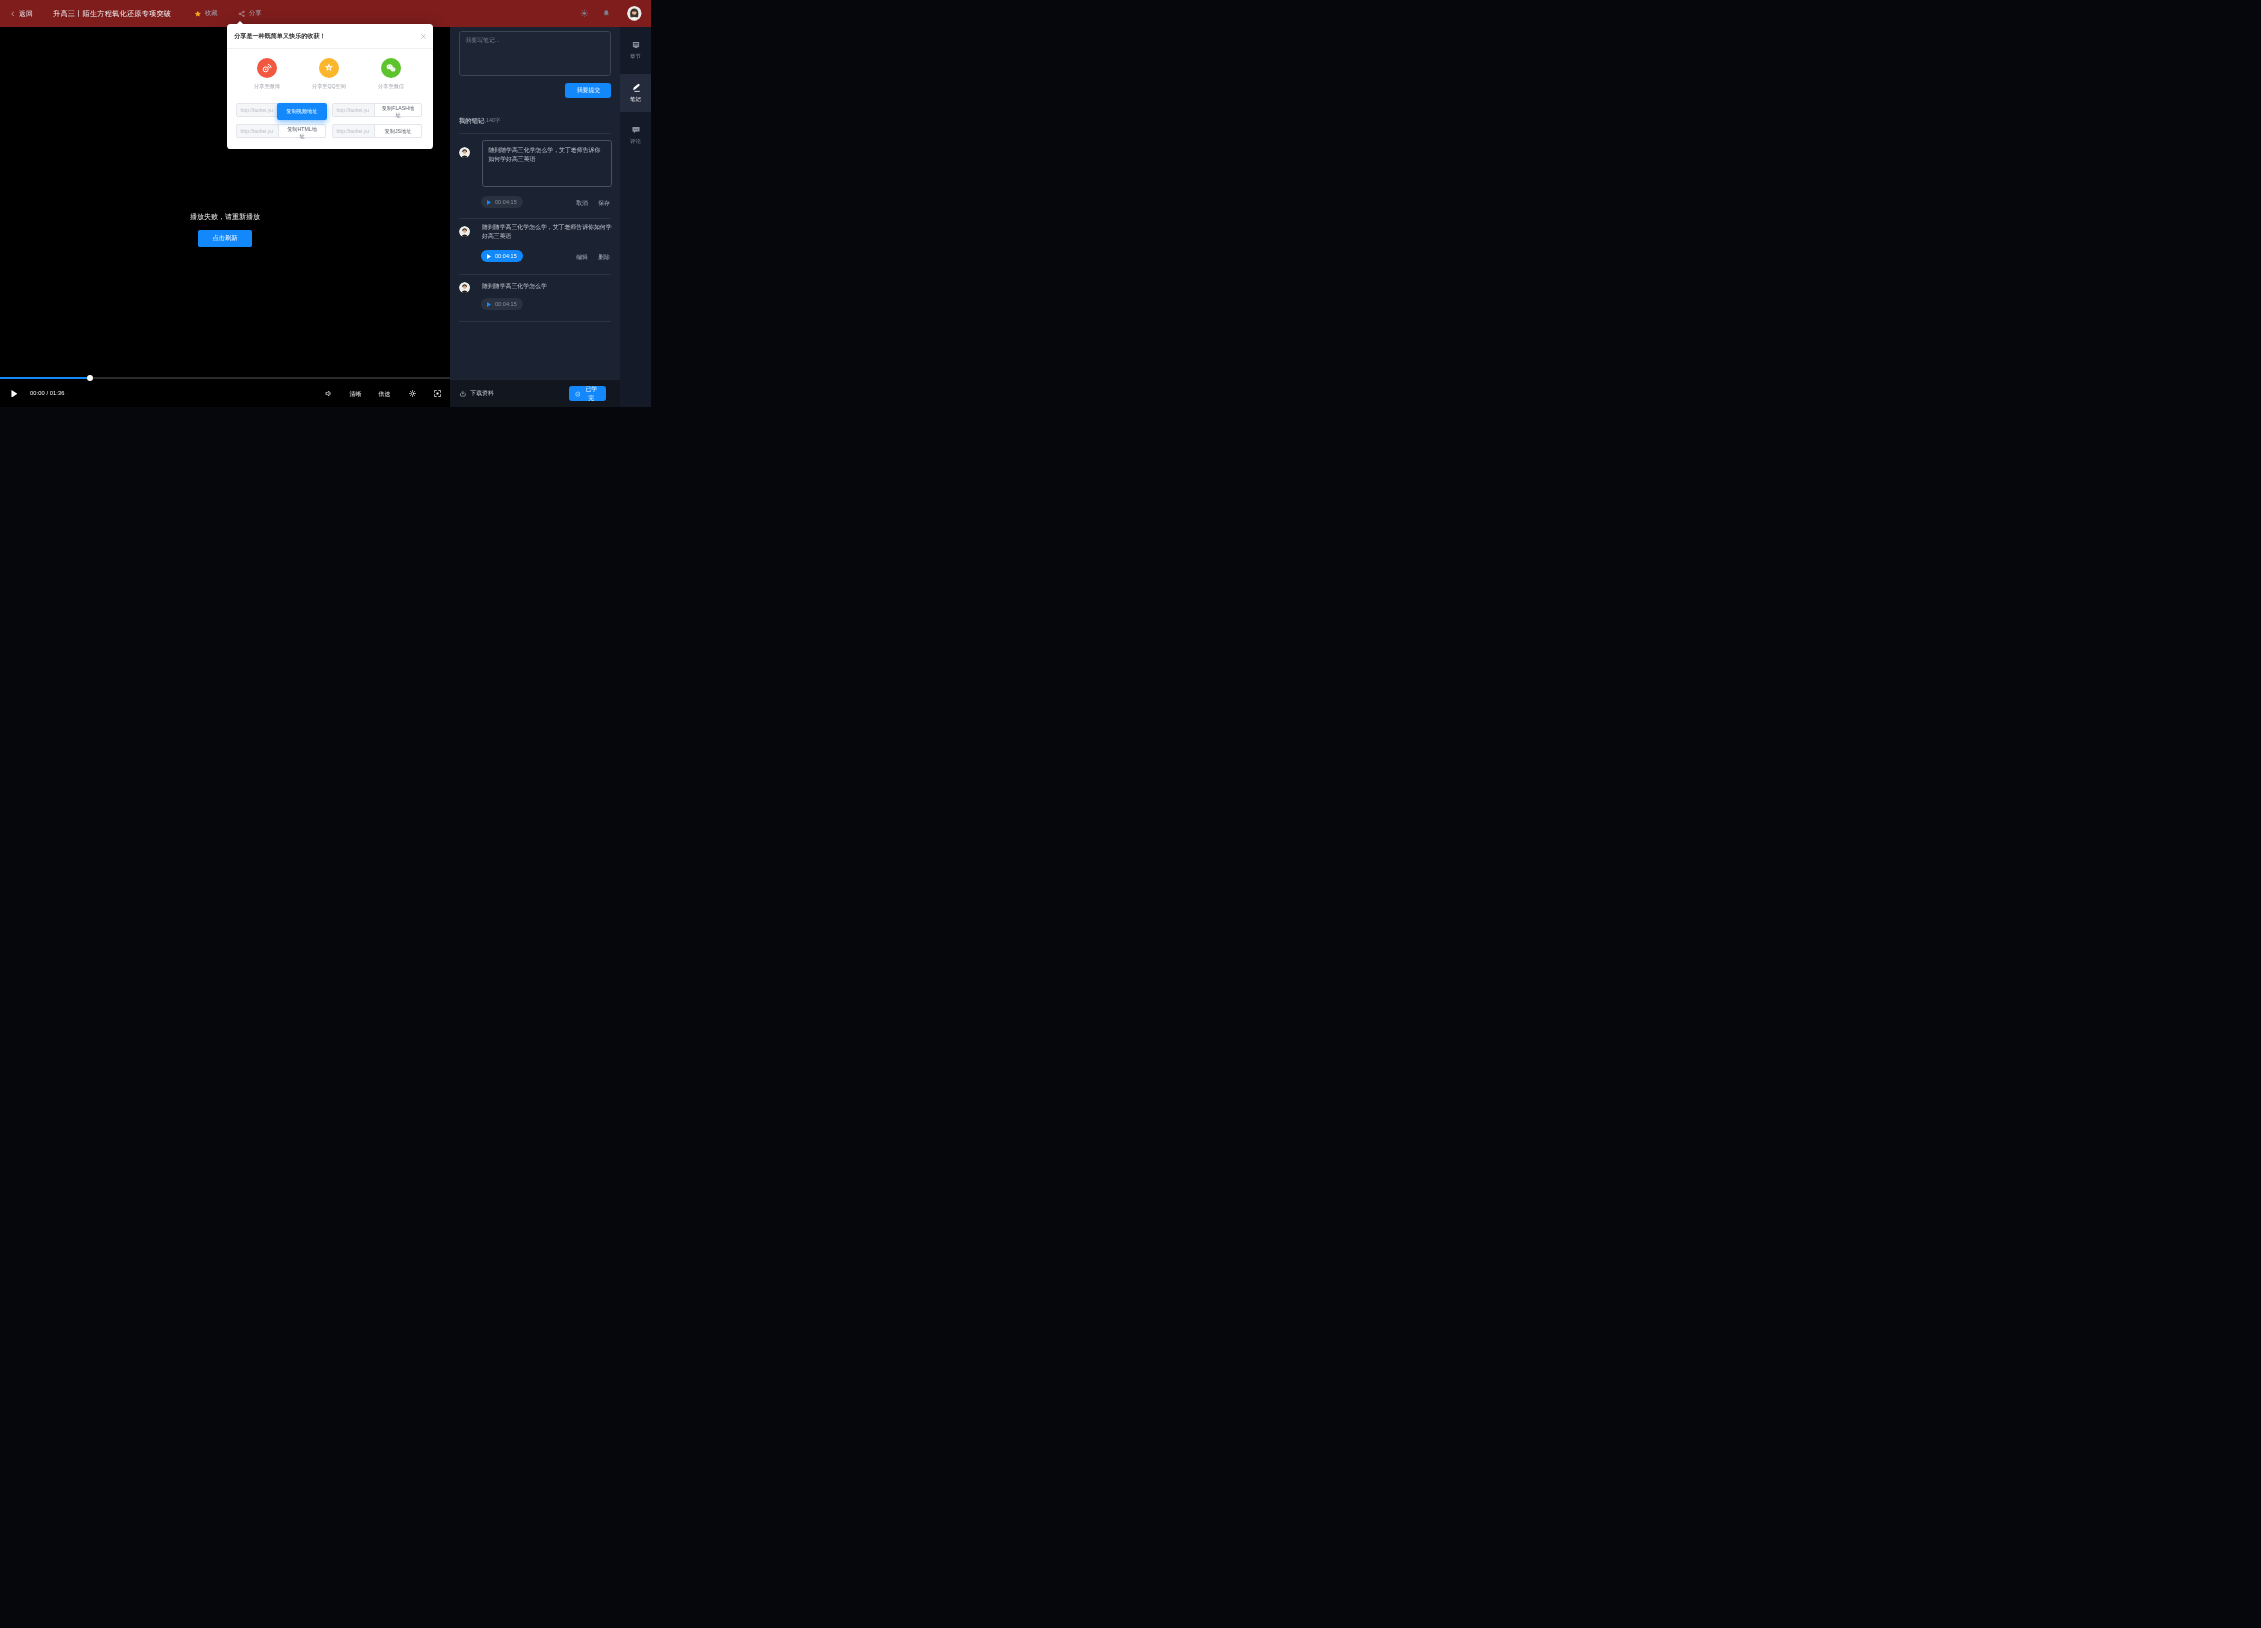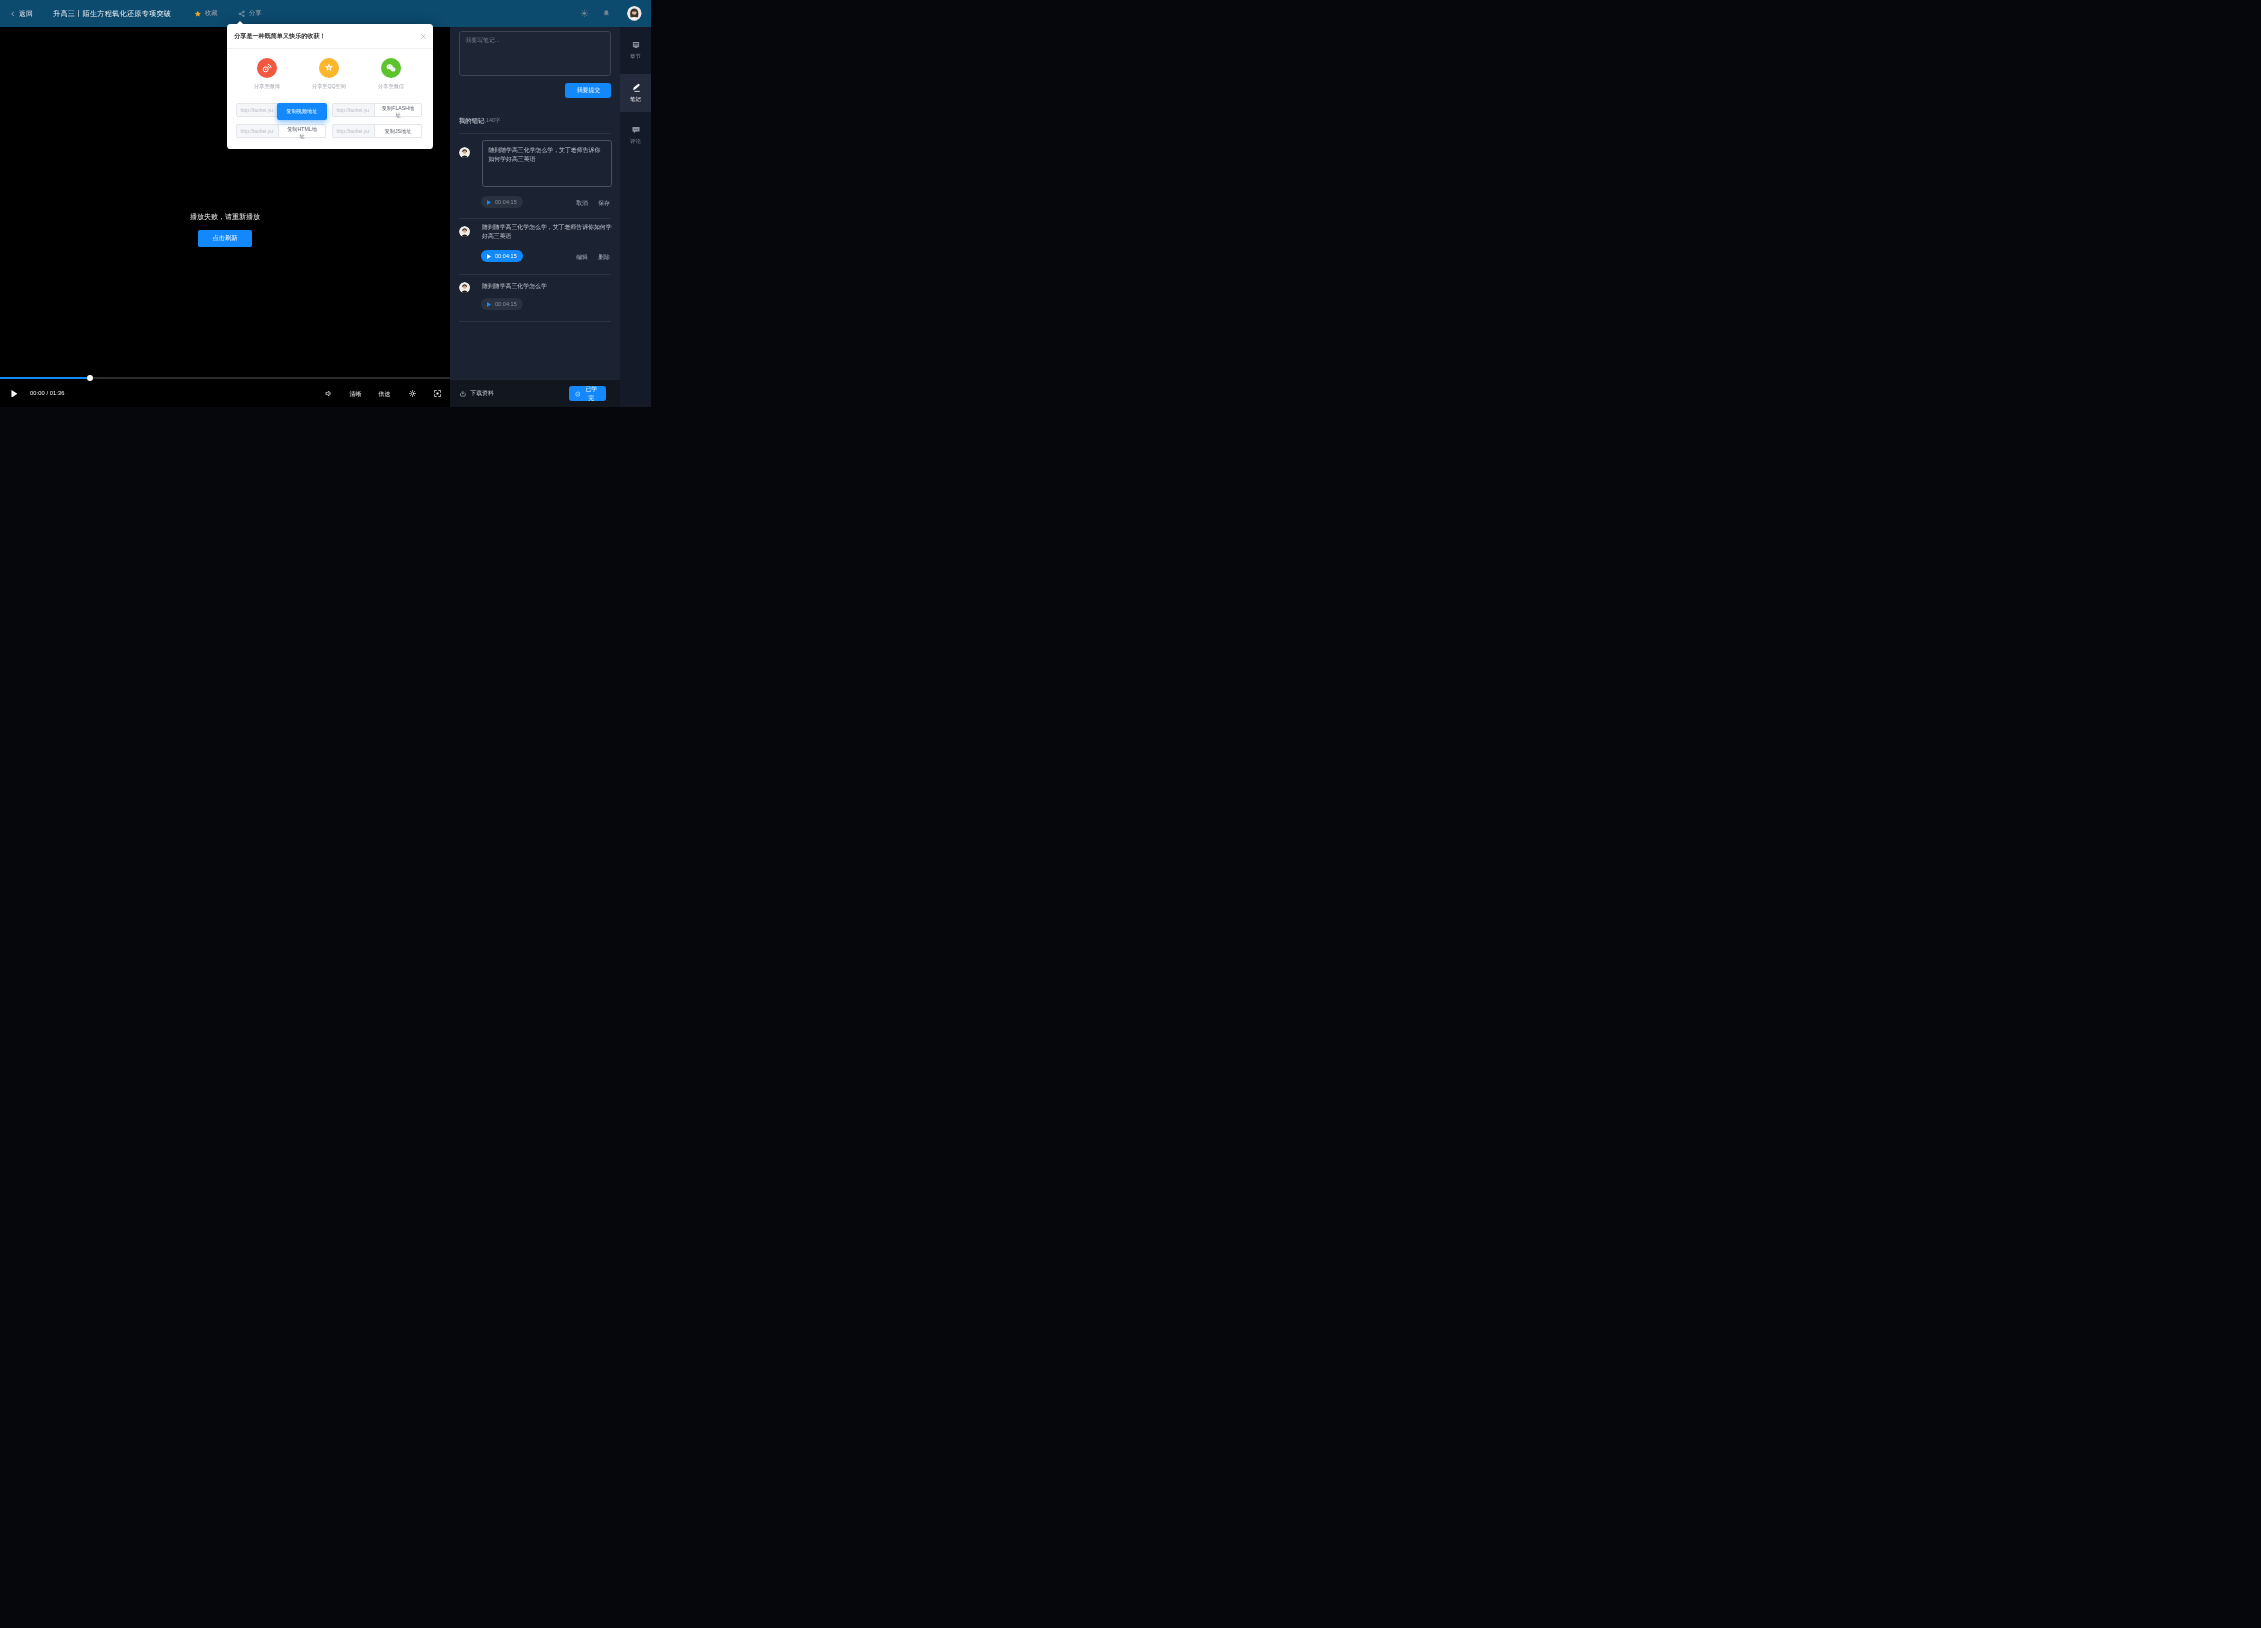--- a/index.html
+++ b/index.html
@@ -1,21 +1,21 @@
 <!DOCTYPE html>
 <html style="font-size:7.2px"><head>
 <meta charset="utf-8">
 <style>
   html,body{margin:0;padding:0;background:#05070c;}
   *{box-sizing:border-box;}
   .app{position:relative;width:651px;height:407px;overflow:hidden;
        font-family:"Liberation Sans","DejaVu Sans",sans-serif;-webkit-font-smoothing:antialiased;}
 
   
-  .topbar{position:absolute;left:0;top:0;width:651px;height:27px;background:#0c4a6e;z-index:5;}
+  .topbar{position:absolute;left:0;top:0;width:651px;height:27px;background:#7f1d1d;z-index:5;}
   .tb-item{position:absolute;top:0;height:27px;display:flex;align-items:center;gap:3.2px;cursor:pointer;}
   .tb-back{left:10px;color:#E8EAEE;font-size:6.8px;}
   .tb-title{left:53px;color:#F2F4F7;font-size:7.2px;font-weight:500;letter-spacing:0.2px;}
   .tb-fav{left:194px;color:#A2A7B1;font-size:6.3px;}
   .tb-share{left:238px;color:#A2A7B1;font-size:6.3px;}
   .tb-sun{left:580px;}
   .tb-bell{left:602px;}
   .avatar-top{position:absolute;left:627px;top:6.3px;width:14.5px;height:14.5px;border-radius:50%;overflow:hidden;cursor:pointer;}
 
   

